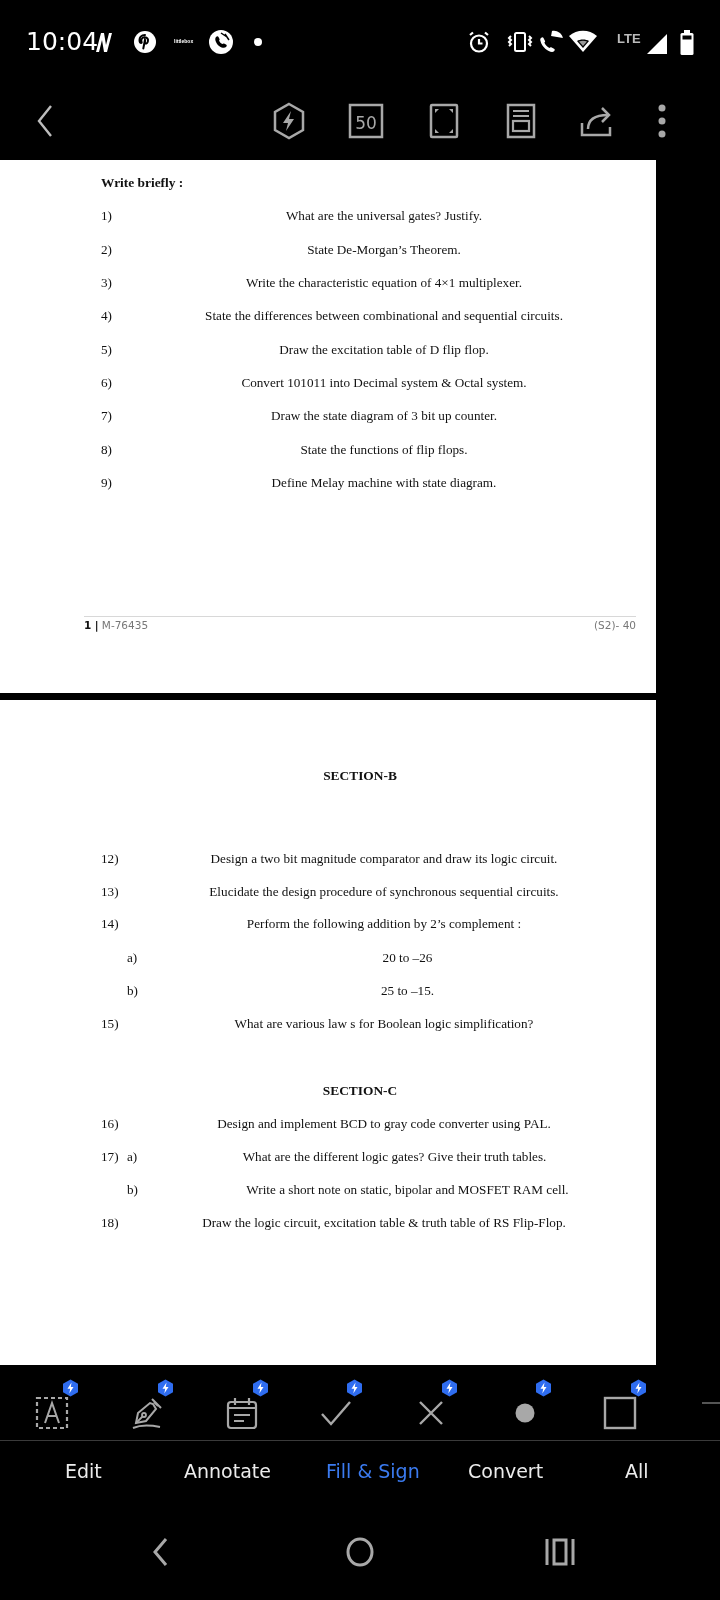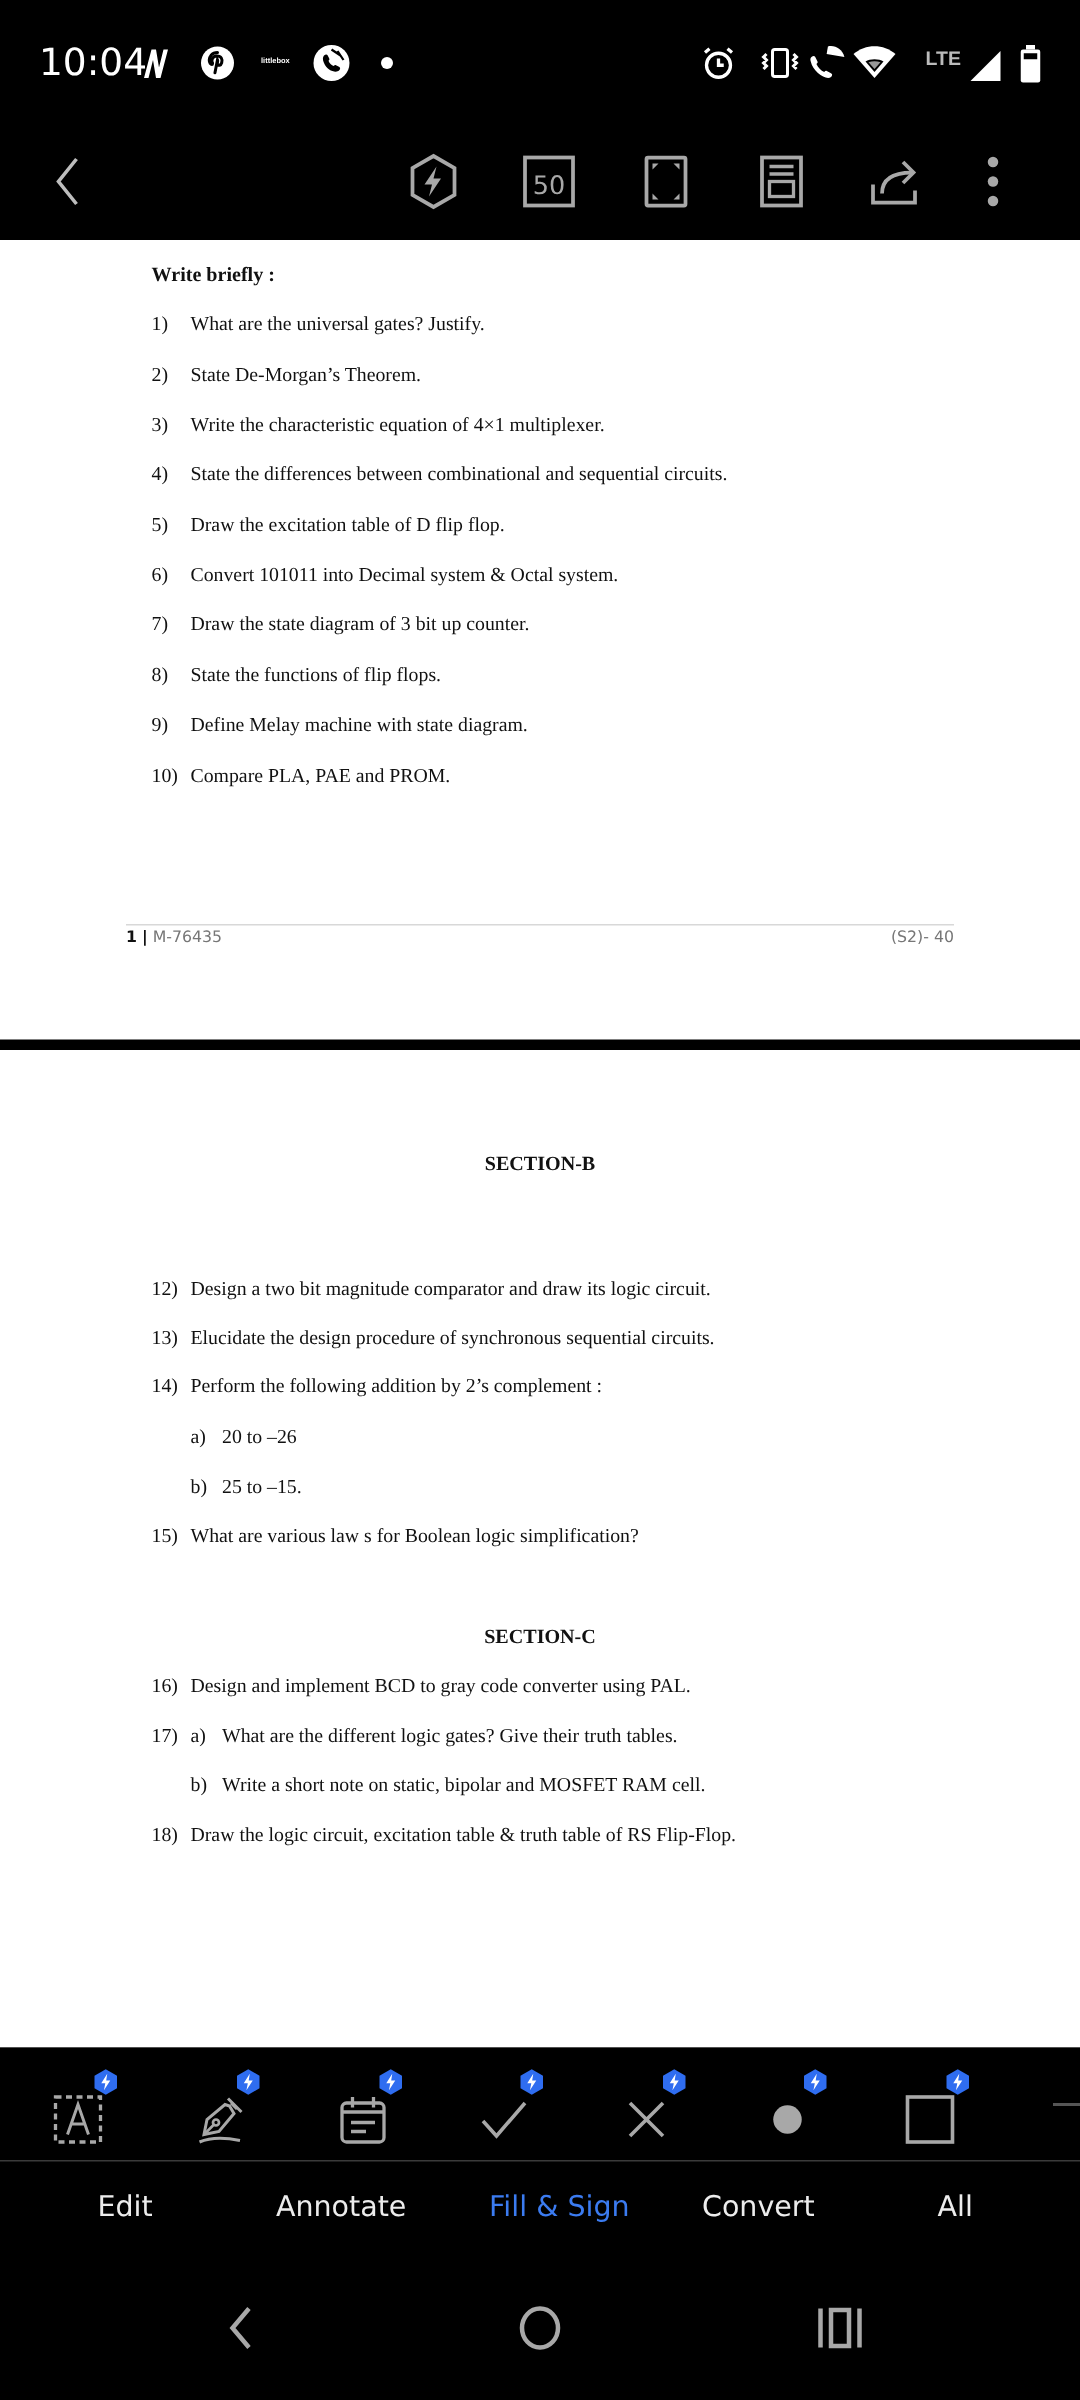--- a/index.html
+++ b/index.html
@@ -11,31 +11,31 @@
   .status-time { position: absolute; left: 26px; top: 27px; font-family: "DejaVu Sans", sans-serif; font-size: 25px; color: #fff; letter-spacing: 0px; }
   .sb-icon { position: absolute; top: 28px; height: 28px; display: flex; align-items: center; justify-content: center; }
   .sb-small-text { position: absolute; left: 174px; top: 38px; font-size: 5px; color: #fff; font-weight: bold; }
   .lte-text { position: absolute; left: 617px; top: 31px; font-size: 13px; color: #bbb; font-weight: bold; }
 
   
   .toolbar { position: absolute; top: 82px; left: 0; width: 720px; height: 78px; background: #000; }
   .tb-btn { position: absolute; top: 16px; width: 46px; height: 46px; display: flex; align-items: center; justify-content: center; cursor: pointer; }
 
   
-  .doc-area { position: absolute; top: 160px; left: 0; width: 720px; height: 1205px; background: #fff; overflow: hidden; }
+  .doc-area { position: absolute; top: 160px; left: 0; width: 656px; height: 1205px; background: #fff; overflow: hidden; }
   .page { position: absolute; left: 0; width: 720px; background: #fff; }
   .page1 { top: 0; height: 533px; }
   .page-gap { position: absolute; top: 533px; left: 0; width: 720px; height: 7px; background: #000; }
   .page2 { top: 540px; height: 665px; }
 
   .q-text { font-family: "Liberation Serif", serif; color: #111; font-size: 13.2px; }
   .heading { position: absolute; font-family: "Liberation Serif", serif; font-weight: bold; color: #111; font-size: 13.4px; }
   .q-row { position: absolute; left: 101px; width: 540px; display: flex; }
   .q-num { display: inline-block; width: 26px; flex: none; }
-  .q-body { flex: 1; line-height: 16px; }
+  .q-body { flex: 1; line-height: 16px; text-align: center; }
   .q-body.justify { text-align: justify; text-align-last: left; }
 
   .footer-line { position: absolute; left: 84px; top: 456px; width: 552px; height: 1px; background: #d8d8d8; }
   .footer-left { position: absolute; left: 84px; top: 459px; font-family: "DejaVu Sans", sans-serif; font-size: 10.5px; color: #777; }
   .footer-left b { color: #111; }
   .footer-right { position: absolute; right: 84px; top: 459px; font-family: "DejaVu Sans", sans-serif; font-size: 10.5px; color: #777; }
 
   
   .tools-row { position: absolute; top: 1365px; left: 0; width: 720px; height: 76px; background: #000; border-bottom: 1px solid #3a3a3a; }
   .tool { position: absolute; top: 14px; width: 60px; height: 56px; cursor: pointer; }
@@ -203,24 +203,20 @@
         <span class="q-body">Draw the state diagram of 3 bit up counter.</span>
       </div>
     <div class="q-row q-text" style="top:282px;">
         <span class="q-num">8)</span>
         <span class="q-body">State the functions of flip flops.</span>
       </div>
     <div class="q-row q-text" style="top:315px;">
         <span class="q-num">9)</span>
         <span class="q-body">Define Melay machine with state diagram.</span>
       </div>
-    <div class="q-row q-text" style="top:349px;">
-        <span class="q-num">10)</span>
-        <span class="q-body">Compare PLA, PAE and PROM.</span>
-      </div>
 
     <div class="footer-line"></div>
     <div class="footer-left"><b>1</b> <b>|</b> <span>M-76435</span></div>
     <div class="footer-right">(S2)- 40</div>
   </div>
 
   <div class="page-gap"></div>
 
   <div class="page page2">
     <div class="heading" style="left:0;width:720px;text-align:center;top:68px;">SECTION-B</div>

